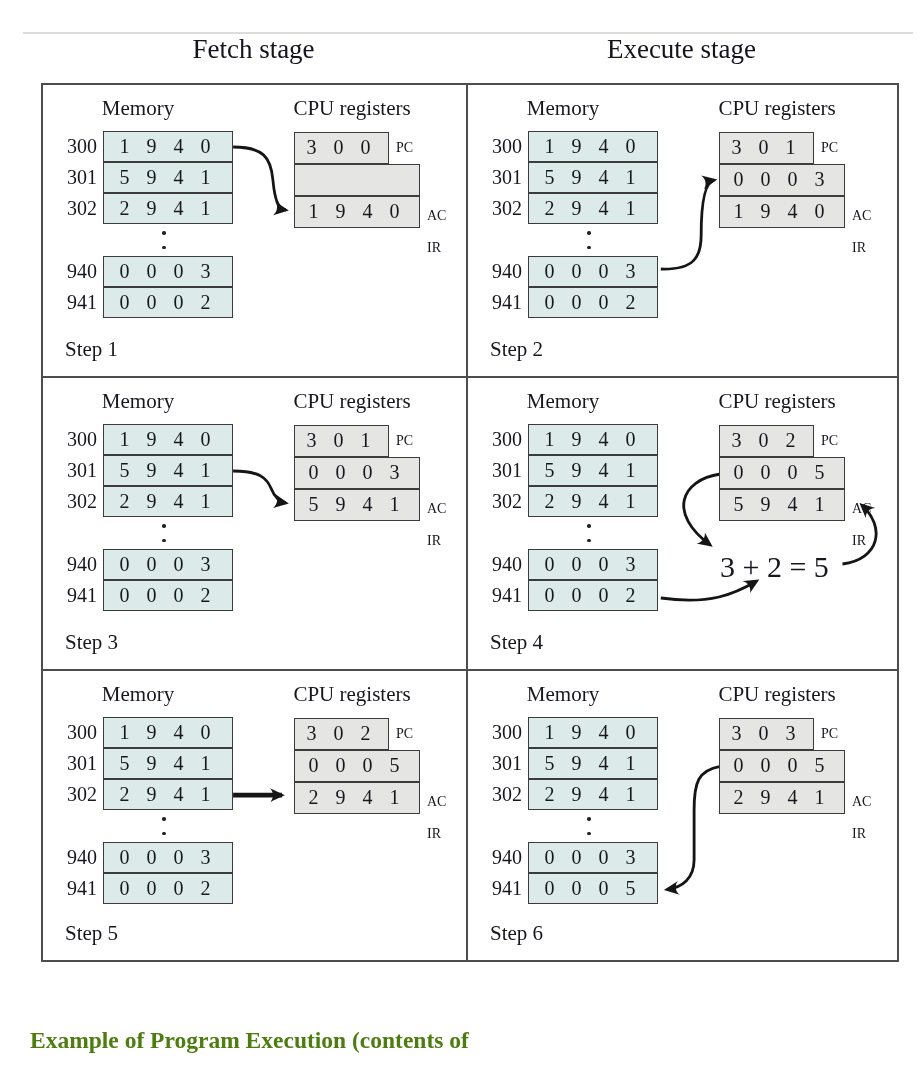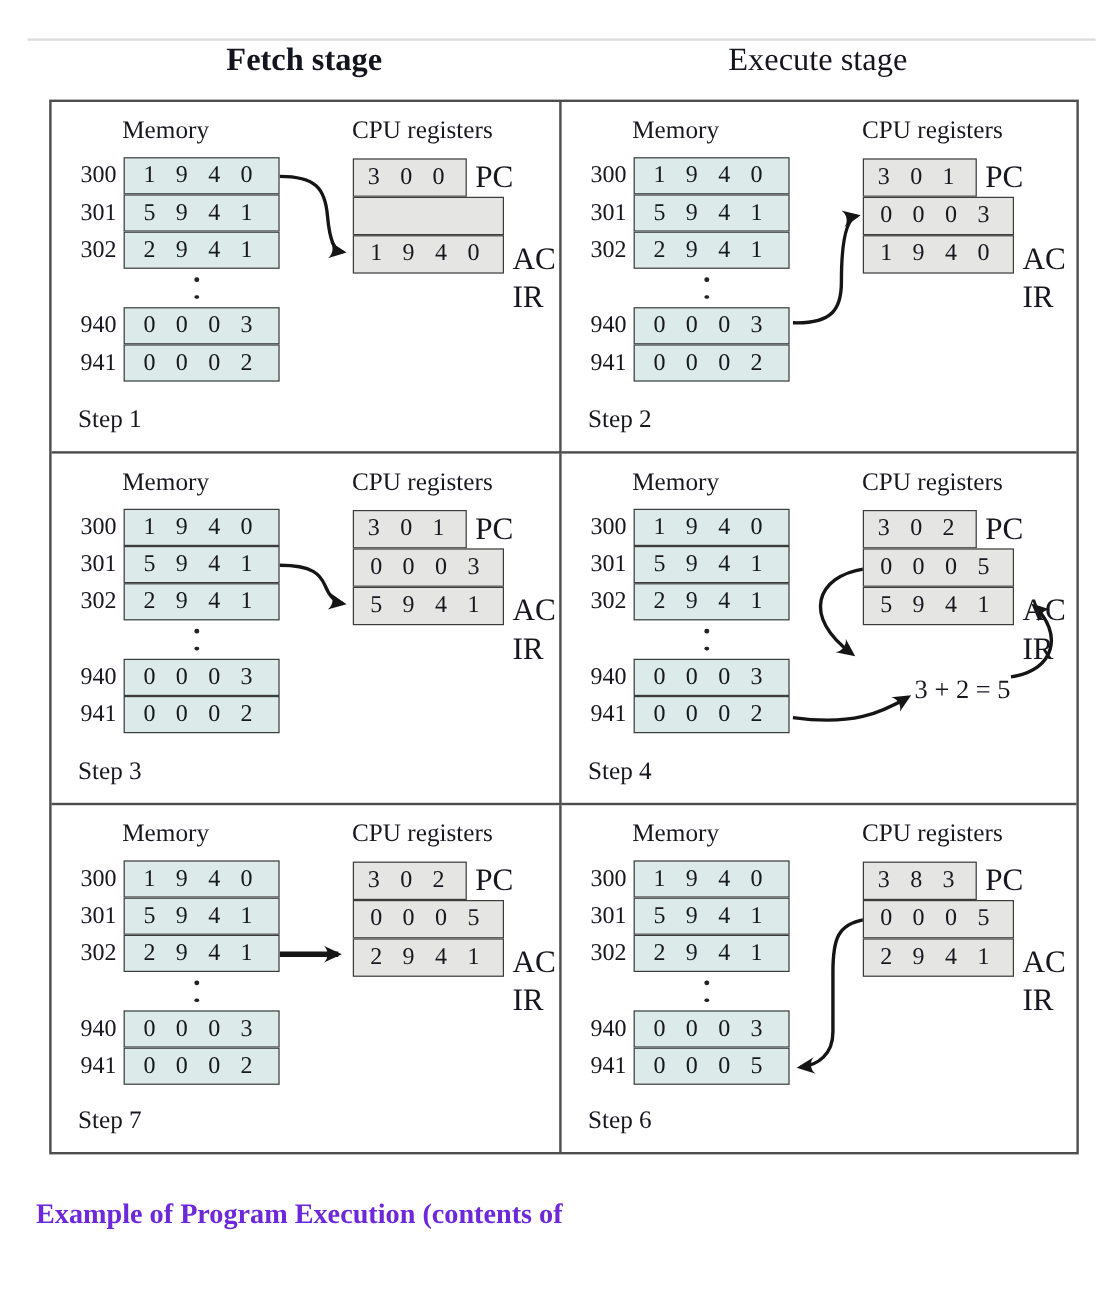--- a/index.html
+++ b/index.html
@@ -5,21 +5,21 @@
   * { box-sizing: border-box; margin: 0; padding: 0; }
   html,body { width: 922px; height: 1079px; background: #ffffff;
     font-family: "Liberation Serif", serif; color: #17171f; }
   body { position: relative; overflow: hidden; }
 
   .top-rule { position: absolute; left: 23px; top: 32px; width: 890px; height: 2px;
     background: #dcdcdc; }
 
   .stage-hdr { position: absolute; top: 34px; font-size: 27px; text-align: center;
     color: #14141f; }
-  .stage-hdr.fetch   { left: 41px;  width: 425px; font-weight: bold; }
+  .stage-hdr.fetch   { left: 41px;  width: 425px; }
   .stage-hdr.execute { left: 468px; width: 427px; }
 
   .grid { position: absolute; left: 41px; top: 83px; width: 858px; height: 879px;
     border: 2px solid var(--border-gray); display: grid;
     grid-template-columns: 425px 429px; grid-template-rows: 293px 293px 289px; }
   .gcell { position: relative; }
   .gcell.cr { border-right: 2px solid var(--border-gray); }
   .gcell.cb { border-bottom: 2px solid var(--border-gray); }
 
   .panel { position: absolute; inset: 0; }
@@ -37,37 +37,37 @@
   .dots { position: absolute; left: 119px; top: 146px; }
   .dots i { display: block; width: 3.5px; height: 3.5px; border-radius: 50%;
     background: #222; margin: 0 0 11px 0; }
 
   .reg-row { position: absolute; left: 251px; height: 32px; }
   .rcell { position: absolute; left: 0; top: 0; height: 32px;
     background: var(--reg-fill); border: 1.6px solid #3c3c3c; text-align: center;
     font-size: 20px; line-height: 29px; letter-spacing: 6px; }
   .rcell.w3 { width: 95px; }
   .rcell.w4 { width: 126px; }
-  .rname { position: absolute; top: 0; font-size: 26px; line-height: 31px; width: 40px; }
+  .rname { position: absolute; top: 0; font-size: 14px; line-height: 31px; width: 40px; }
   .rname.n3 { left: 102px; }
   .rname.n4 { left: 133px; margin-top: 36px; }
 
   .arrows { position: absolute; inset: 0; width: 100%; height: 100%; }
   .arrows path.flow { fill: none; stroke: var(--arrow); }
 
-  .annotation { position: absolute; left: 252px; top: 184px; width: 122px;
-    text-align: right; font-size: 22px; }
+  .annotation { position: absolute; left: 252px; top: 172px; width: 122px;
+    text-align: left; font-size: 30px; }
   .annotation:empty { display: none; }
 
   .step-label { position: absolute; left: 22px; bottom: 14px; font-size: 21px; text-align: center; }
 
   .caption { position: absolute; left: 30px; top: 996px; width: 600px;
     display: flex; gap: 19px; font-weight: bold; font-size: 23.5px; line-height: 1.38; }
   .fig-label { color: var(--teal); white-space: nowrap; }
-  .fig-text { color: #6d28d9; }
+  .fig-text { color: #4d7c0f; margin-top: 28px; }
 </style>
 </head>
 <body>
 
 <div class="top-rule"></div>
 
 <div class="stage-hdr fetch">Fetch stage</div>
 <div class="stage-hdr execute">Execute stage</div>
 
 <div class="grid">
@@ -291,21 +291,21 @@
         </div>
     <svg class="arrows" viewBox="0 0 425 291" preserveAspectRatio="none">
           <defs>
             <marker id="ah4" markerUnits="userSpaceOnUse" markerWidth="18" markerHeight="16" refX="12" refY="7" orient="auto">
               <path d="M0,0 L15,7 L0,14 C4,10.5 4,3.5 0,0 Z" fill="#151515"></path>
             </marker>
           </defs>
           <path class="flow" d="M 191,125 L 240,125" stroke-width="4.6" marker-end="url(#ah4)"></path>
         </svg>
 
-    <div class="step-label">Step 7</div>
+    <div class="step-label">Step 5</div>
   <div class="mem-row" style="top: 46px;">
           <span class="addr">300</span>
           <span class="mcell">1 9 4 0</span>
         </div>
         <div class="mem-row" style="top: 77px;">
           <span class="addr">301</span>
           <span class="mcell">5 9 4 1</span>
         </div>
         <div class="mem-row" style="top: 108px;">
           <span class="addr">302</span>
@@ -365,21 +365,21 @@
         </div>
         <div class="mem-row" style="top: 171px;">
           <span class="addr">940</span>
           <span class="mcell">0 0 0 3</span>
         </div>
         <div class="mem-row" style="top: 202px;">
           <span class="addr">941</span>
           <span class="mcell">0 0 0 5</span>
         </div>
         <div class="reg-row" style="top: 47px;">
-          <span class="rcell w3">3 8 3</span>
+          <span class="rcell w3">3 0 3</span>
           <span class="rname n3">PC</span>
         </div>
         <div class="reg-row" style="top: 79px;">
           <span class="rcell w4">0 0 0 5</span>
           <span class="rname n4">AC</span>
         </div>
         <div class="reg-row" style="top: 111px;">
           <span class="rcell w4">2 9 4 1</span>
           <span class="rname n4">IR</span>
         </div>

